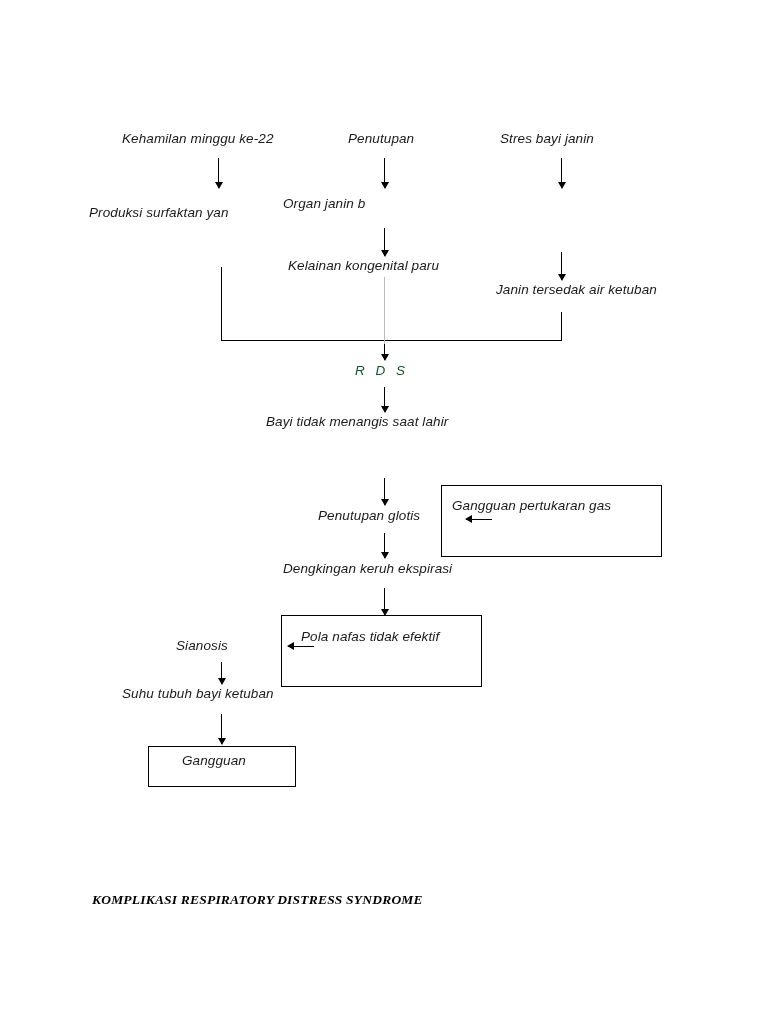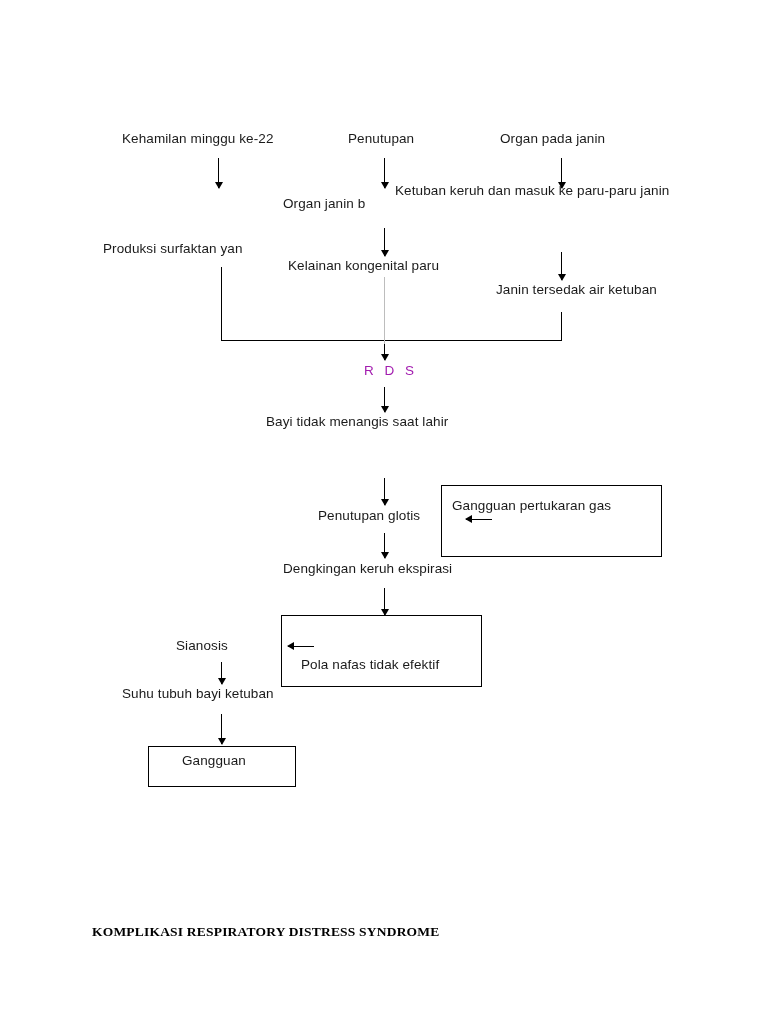--- a/index.html
+++ b/index.html
@@ -13,20 +13,21 @@
     position: relative;
     font-family: "Liberation Sans", sans-serif;
     color: #000000;
     overflow: hidden;
   }
   #canvas {
     position: absolute;
     left: 0; top: 0;
     width: 768px;
     height: 1024px;
+    font-style: italic;
   }
   .node {
     position: absolute;
     font-size: 13.5px;
     line-height: 17px;
     white-space: nowrap;
     color: #1a1a1a;
     letter-spacing: 0.1px;
   }
   .boxed {
@@ -86,40 +87,38 @@
     font-size: 13.5px;
     letter-spacing: 0.2px;
     color: #000000;
     white-space: nowrap;
   }
   .rds {
     position: absolute;
     font-size: 13.5px;
     letter-spacing: 3.5px;
     white-space: nowrap;
-    color: #a21caf;
-    margin-left: 9px;
+    color: #14532d;
   }
 </style>
 </head>
 <body>
 
 <div id="canvas">
 
   <div class="node" style="left:122px; top:130px;">Kehamilan minggu ke-22</div>
   <div class="node" style="left:348px; top:130px;">Penutupan</div>
-  <div class="node" style="left:500px; top:130px;">Organ pada janin</div>
+  <div class="node" style="left:500px; top:130px;">Stres bayi janin</div>
 
   <div class="arrow-v" style="left:218px; top:158px; height:30px;"></div>
   <div class="arrow-v" style="left:384px; top:158px; height:30px;"></div>
   <div class="arrow-v" style="left:561px; top:158px; height:30px;"></div>
 
-  <div class="node" style="left:103px; top:204px;margin-top:36px;">Produksi surfaktan yan</div>
+  <div class="node" style="left:89px; top:204px;">Produksi surfaktan yan</div>
   <div class="node" style="left:283px; top:182px;margin-top:13px;">Organ janin b</div>
-  <div class="node" style="left:395px; top:182px;">Ketuban keruh dan masuk ke paru-paru janin</div>
 
   <div class="arrow-v" style="left:384px; top:228px; height:28px;"></div>
 
   <div class="node" style="left:288px; top:257px;">Kelainan kongenital paru</div>
 
   <div class="arrow-v" style="left:561px; top:252px; height:28px;"></div>
   <div class="node" style="left:457px; top:281px;margin-left:39px;">Janin tersedak air ketuban</div>
 
   <div class="line-v" style="left:221px; top:267px; height:74px;"></div>
   <div class="line-h" style="left:221px; top:340px; width:341px;"></div>
@@ -143,29 +142,29 @@
 
   <div class="arrow-left" style="left:466px; top:519px; width:26px;"></div>
 
   <div class="arrow-v" style="left:384px; top:533px; height:25px;"></div>
 
   <div class="node" style="left:283px; top:560px;">Dengkingan keruh ekspirasi</div>
 
   <div class="arrow-v" style="left:384px; top:588px; height:27px;"></div>
 
   <div class="boxed" style="left:281px; top:615px; width:199px; height:70px;"></div>
-  <div class="node" style="left:301px; top:656px; background:#ffffff;">Pola nafas tidak efektif</div>
+  <div class="node" style="left:301px; top:628px; background:#ffffff;">Pola nafas tidak efektif</div>
 
   <div class="arrow-left" style="left:288px; top:646px; width:26px;"></div>
   <div class="node" style="left:176px; top:637px;">Sianosis</div>
 
   <div class="arrow-v" style="left:221px; top:662px; height:22px;"></div>
 
   <div class="node" style="left:122px; top:685px;">Suhu tubuh bayi ketuban</div>
 
   <div class="arrow-v" style="left:221px; top:714px; height:30px;"></div>
 
   <div class="boxed" style="left:148px; top:746px; width:146px; height:39px;"></div>
   <div class="node" style="left:182px; top:752px;">Gangguan</div>
 
-  <div class="caption" style="left:92px; top:892px;margin-top:32px;">KOMPLIKASI RESPIRATORY DISTRESS SYNDROME</div>
+  <div class="caption" style="left:92px; top:892px;">KOMPLIKASI RESPIRATORY DISTRESS SYNDROME</div>
 
 </div>
 
 </body></html>

